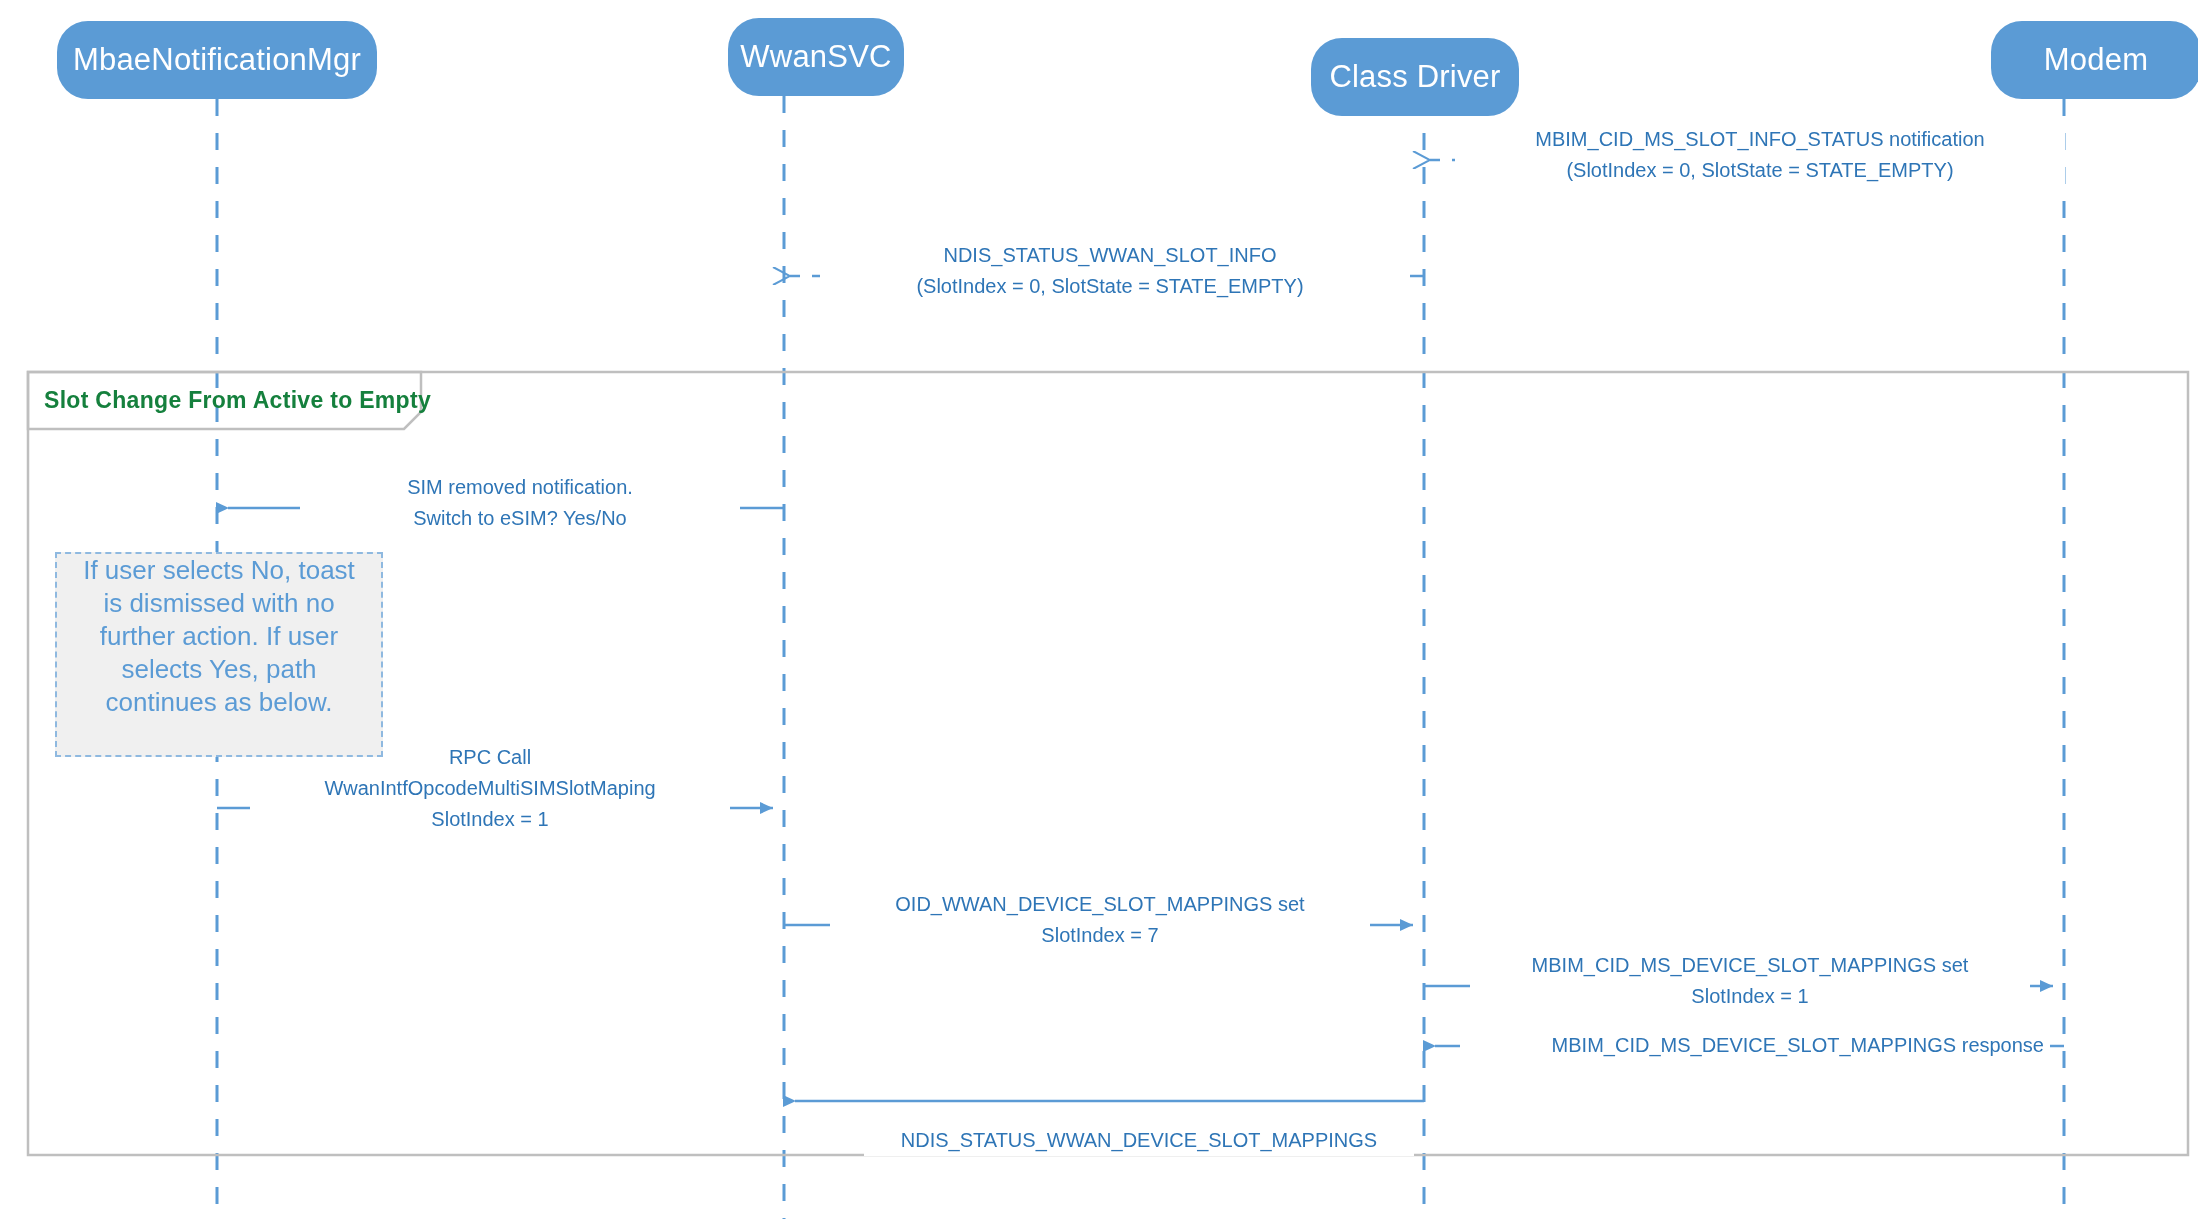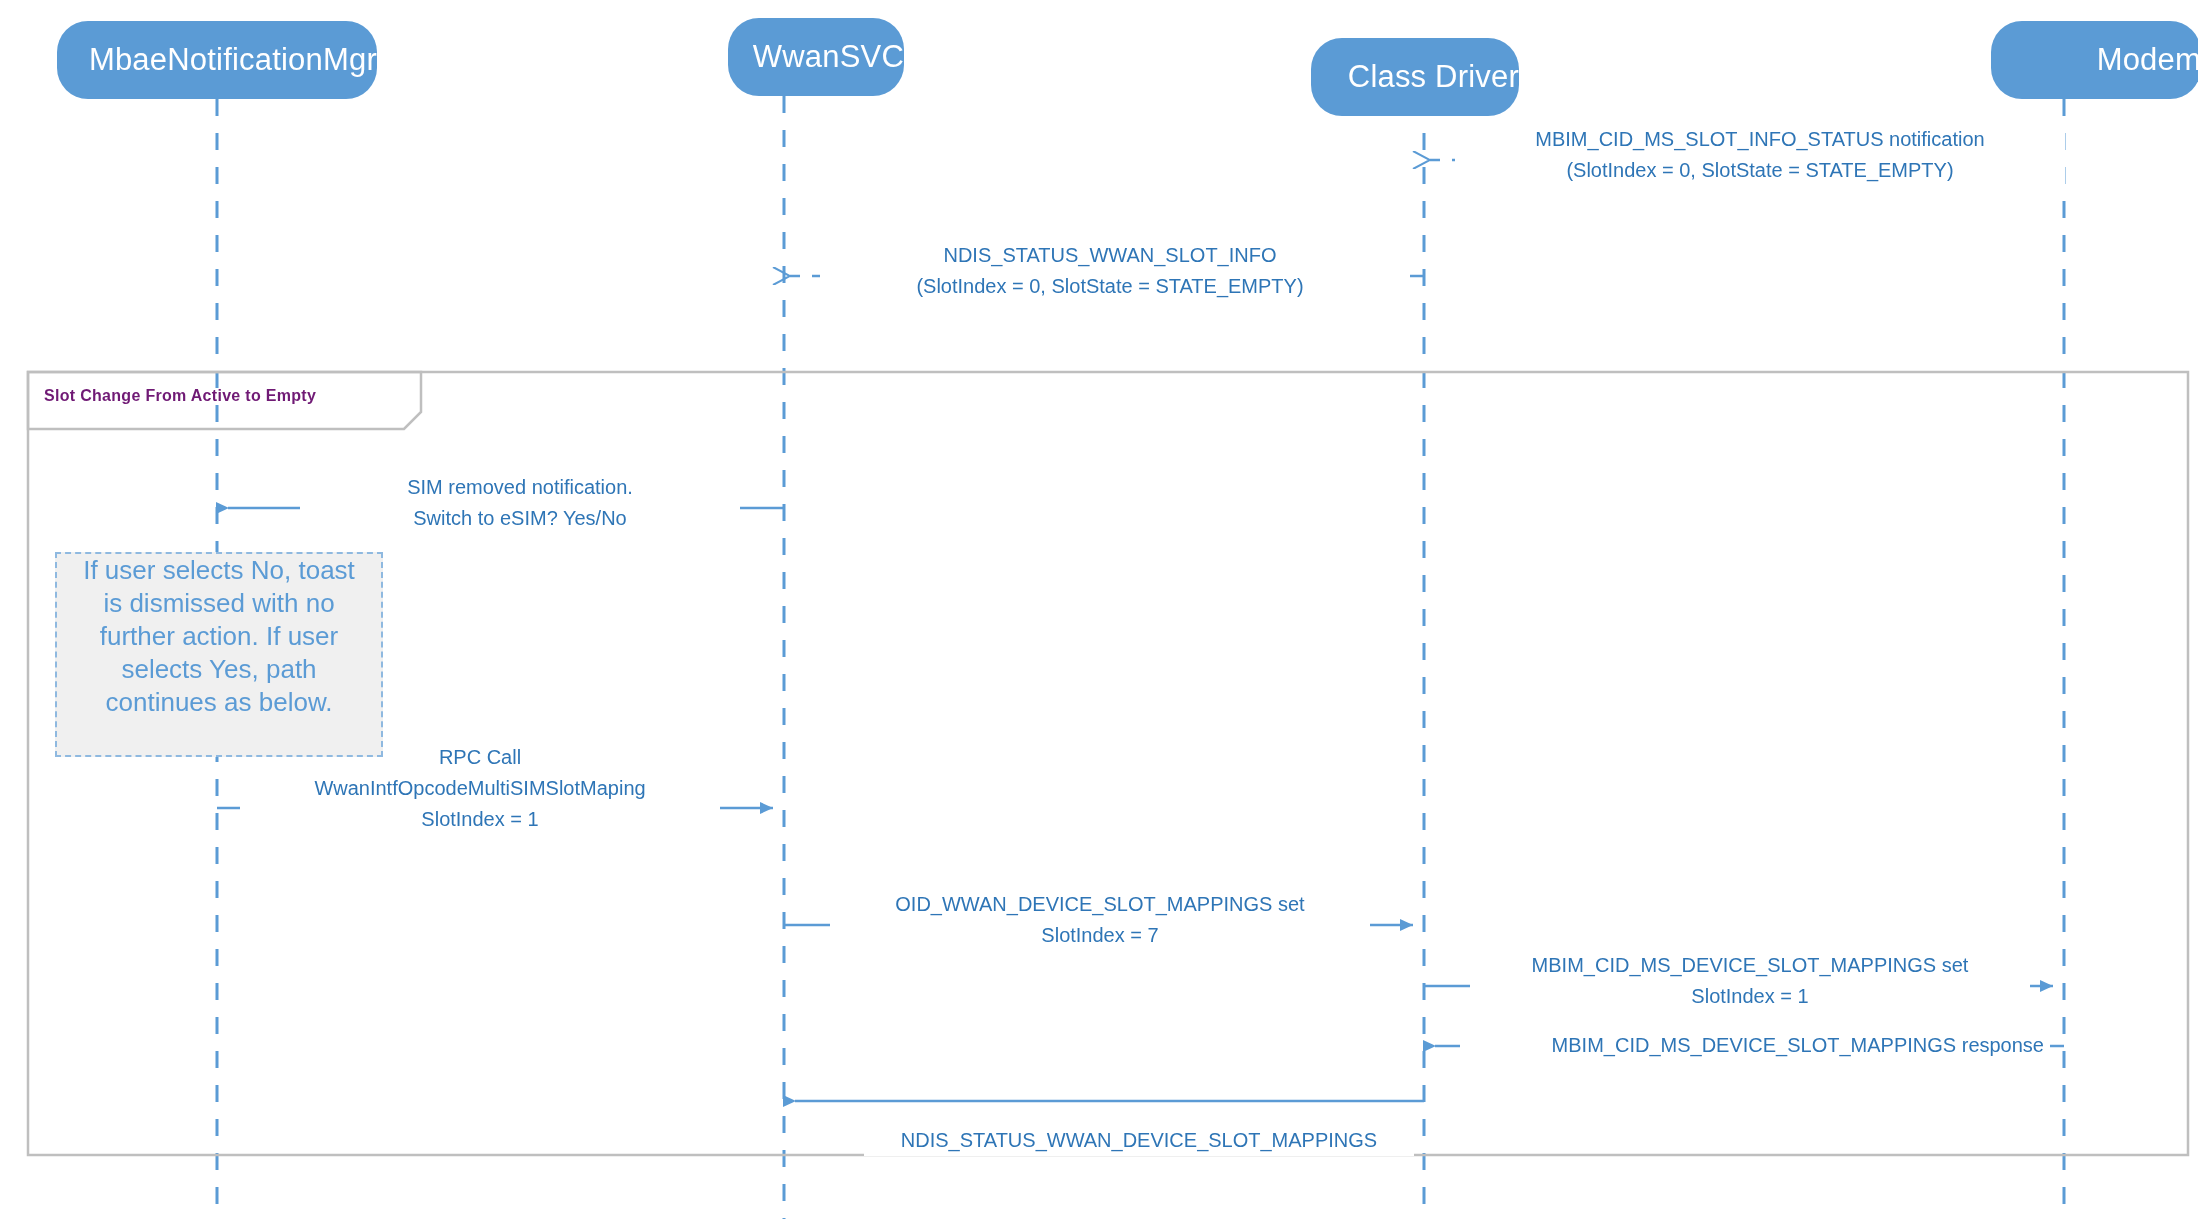--- a/index.html
+++ b/index.html
@@ -24,21 +24,21 @@
     top: 0;
     width: 2198px;
     height: 1219px;
     overflow: visible;
   }
   .participant-box {
     position: absolute;
     background: #5B9BD5;
     display: flex;
     align-items: center;
-    justify-content: flex-end;
+    justify-content: center;
     box-sizing: border-box;
     border-radius: 31px;
   }
   .participant-label {
     color: #ffffff;
     font-size: 31px;
     font-family: "Liberation Sans", sans-serif;
     letter-spacing: 0.2px;
     white-space: nowrap;
   }
@@ -50,22 +50,22 @@
     font-family: "Liberation Sans", sans-serif;
     text-align: center;
     white-space: pre-line;
     pointer-events: none;
     background: #ffffff;
     padding: 0 6px;
     box-sizing: border-box;
   }
   .frame-label {
     position: absolute;
-    color: #701a75;
-    font-size: 16px;
+    color: #15803d;
+    font-size: 23px;
     font-weight: bold;
     font-family: "Liberation Sans", sans-serif;
     white-space: nowrap;
     letter-spacing: 0.3px;
   }
   .note-box {
     position: absolute;
     background: #F0F0F0;
     border: 2px dashed #8FB9E0;
     box-sizing: border-box;
@@ -153,21 +153,21 @@
 
   <div class="msg-label" style="left:1455px; top:124px; width:610px;">MBIM_CID_MS_SLOT_INFO_STATUS notification
 (SlotIndex = 0, SlotState = STATE_EMPTY)</div>
 
   <div class="msg-label" style="left:820px; top:240px; width:580px;">NDIS_STATUS_WWAN_SLOT_INFO
 (SlotIndex = 0, SlotState = STATE_EMPTY)</div>
 
   <div class="msg-label" style="left:300px; top:472px; width:440px;">SIM removed notification.
 Switch to eSIM? Yes/No</div>
 
-  <div class="msg-label" style="left:240px; top:742px; width:480px;">RPC Call
+  <div class="msg-label" style="left:250px; top:742px; width:480px;">RPC Call
 WwanIntfOpcodeMultiSIMSlotMaping
 SlotIndex = 1</div>
 
   <div class="msg-label" style="left:830px; top:889px; width:540px;">OID_WWAN_DEVICE_SLOT_MAPPINGS set
 SlotIndex = 7</div>
 
   <div class="msg-label" style="left:1470px; top:950px; width:560px;">MBIM_CID_MS_DEVICE_SLOT_MAPPINGS set
 SlotIndex = 1</div>
 
   <div class="msg-label" style="left:1460px; top:1030px; width:590px;text-align:right;">MBIM_CID_MS_DEVICE_SLOT_MAPPINGS response</div>

